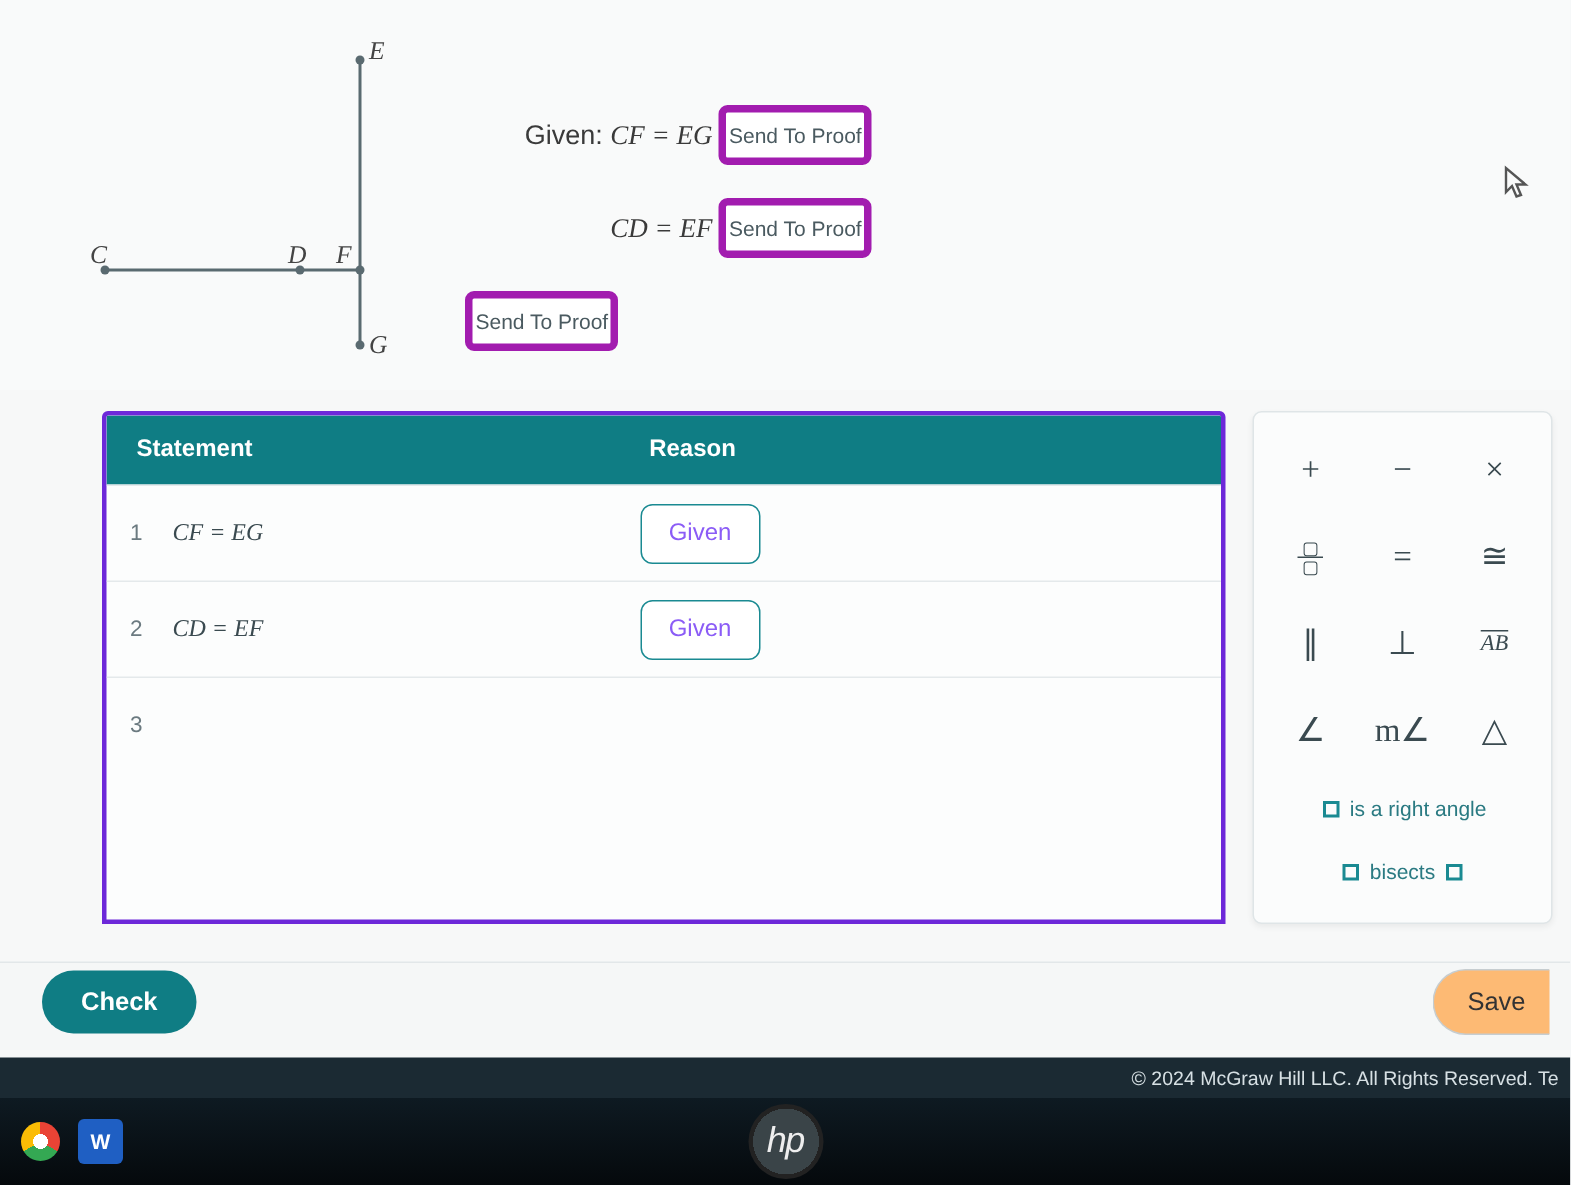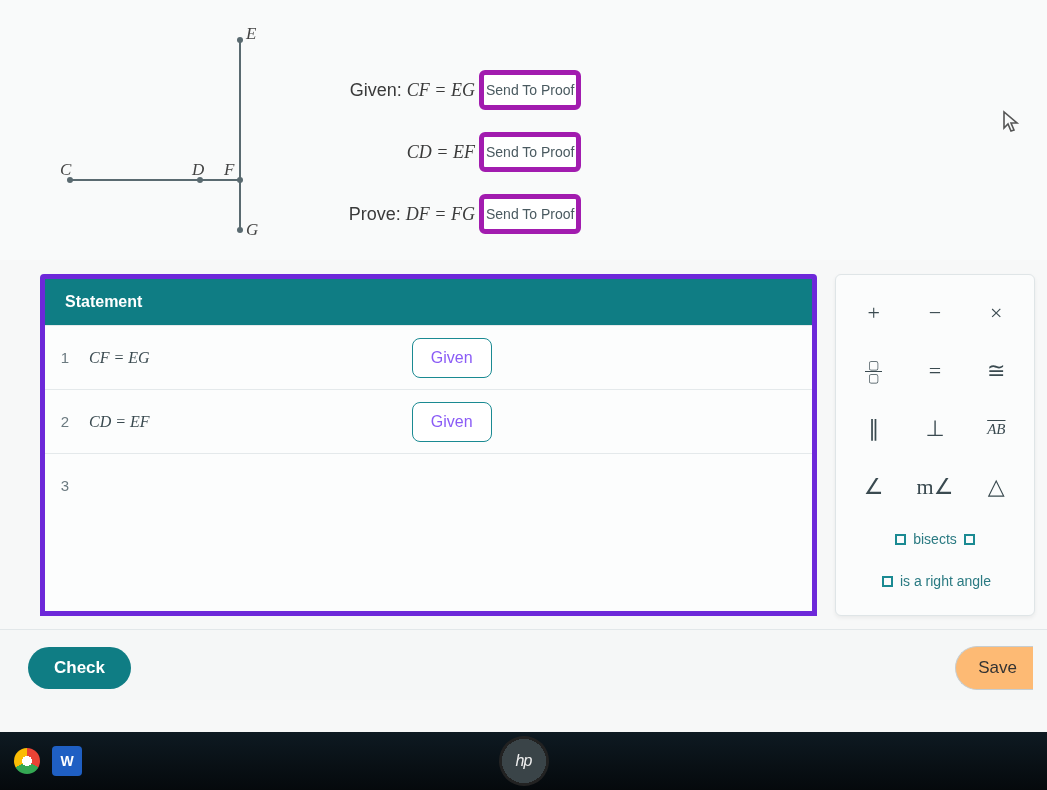--- a/index.html
+++ b/index.html
@@ -73,23 +73,24 @@
 
   .workarea {
     display: flex;
     gap: 18px;
     padding: 0 12px 0 40px;
     margin-top: 14px;
   }
   .proof-table {
     flex: 1 1 auto;
     background: #fcfdfd;
-    border: 5px solid #6d28d9;
+    border: 3px solid #6d28d9;
     border-radius: 4px 4px 0 0;
     overflow: hidden;
+    margin-left: 28px;
   }
   .thead {
     display: flex;
     background: #0f7d84;
     color: #fff;
     font-size: 16px;
     font-weight: 600;
   }
   .th-stmt { width: 46%; padding: 14px 20px; }
   .th-reason { width: 54%; padding: 14px 20px; }
@@ -180,21 +181,21 @@
     border: 2px solid #1a8a92;
     vertical-align: -1px;
     margin: 0 3px;
   }
   .overline { text-decoration: overline; font-style: italic; font-size:15px;}
 
   .bottombar {
     position: absolute;
     left: 0; right: 0;
     bottom: 90px;
-    padding: 16px 14px 10px 28px;
+    padding: 4px 14px 10px 28px;
     display: flex;
     align-items: center;
     justify-content: space-between;
     background: #f5f7f7;
     border-top: 1px solid #e2e7e9;
   }
   .check-btn {
     background: #0f7d84;
     color: #fff;
     border: none;
@@ -259,21 +260,21 @@
     position: absolute;
     left: 50%; transform: translateX(-50%);
     bottom: 4px;
     width: 50px; height: 50px;
     border-radius: 50%;
     background: radial-gradient(circle, #3a4448 0 22px, #222 22px);
     color: #eee;
     display:flex; align-items:center; justify-content:center;
     font-style: italic;
     font-family: Arial, sans-serif;
-    font-size: 16px;
+    font-size: 24px;
     letter-spacing: -1px;
   }
   .frac { display:inline-flex; flex-direction:column; align-items:center; font-size:12px; line-height:1;}
   .frac .t { border-bottom:1.5px solid #3a4a50; padding:0 3px;}
   .frac .b { padding:0 3px;}
 </style>
 </head>
 <body>
 
 <div class="page">
@@ -305,40 +306,37 @@
         </div>
         <button class="send-btn">Send To Proof</button>
       </div>
       <div class="given-row">
         <div class="given-label">
           <span class="mathserif">CD = EF</span>
         </div>
         <button class="send-btn">Send To Proof</button>
       </div>
       <div class="given-row">
-        <div class="given-label">
-          <span>Prove:</span>
-          <span class="mathserif">DF = FG</span>
-        </div>
         <button class="send-btn">Send To Proof</button>
       </div>
     </div>
 
     <span class="cursor-icon">
       <svg width="20" height="24" viewBox="0 0 20 24">
           <path d="M2 2 L2 18 L6 14 L9 21 L12 20 L9 13 L15 13 Z" fill="none" stroke="#555" stroke-width="1.6"></path>
         </svg>
     </span>
   </div>
 
   <div class="workarea">
 
     <div class="proof-table">
       <div class="thead">
         <div class="th-stmt">Statement</div>
+        <div class="th-reason">Reason</div>
       </div>
 
       <div class="trow">
         <div class="cell-num">1</div>
         <div class="cell-stmt">CF = EG</div>
         <div class="cell-reason">
           <span class="reason-pill">Given</span>
         </div>
       </div>
 
@@ -377,35 +375,36 @@
             <span class="overline">AB</span>
           </div>
 
         <div class="pal-btn">∠</div>
         <div class="pal-btn">m∠</div>
         <div class="pal-btn">△</div>
       </div>
 
       <div class="pal-wide">
         <span class="sq"></span>
+        <span>is a right angle</span>
+      </div>
+      <div class="pal-wide">
+        <span class="sq"></span>
         <span>bisects</span>
         <span class="sq"></span>
-      </div>
-      <div class="pal-wide">
-        <span class="sq"></span>
-        <span>is a right angle</span>
       </div>
     </div>
   </div>
 
   <div class="bottombar">
     <button class="check-btn">Check</button>
     <button class="save-btn">Save</button>
   </div>
 
+  <div class="copyright-bar">© 2024 McGraw Hill LLC. All Rights Reserved.   Te</div>
 
   <div class="taskbar">
     <div class="tb-icon">
         <div class="tb-chrome"></div>
       </div>
     <div class="tb-icon tb-word">W</div>
   </div>
   <div class="hp-emblem">hp</div>
 
 </div>

